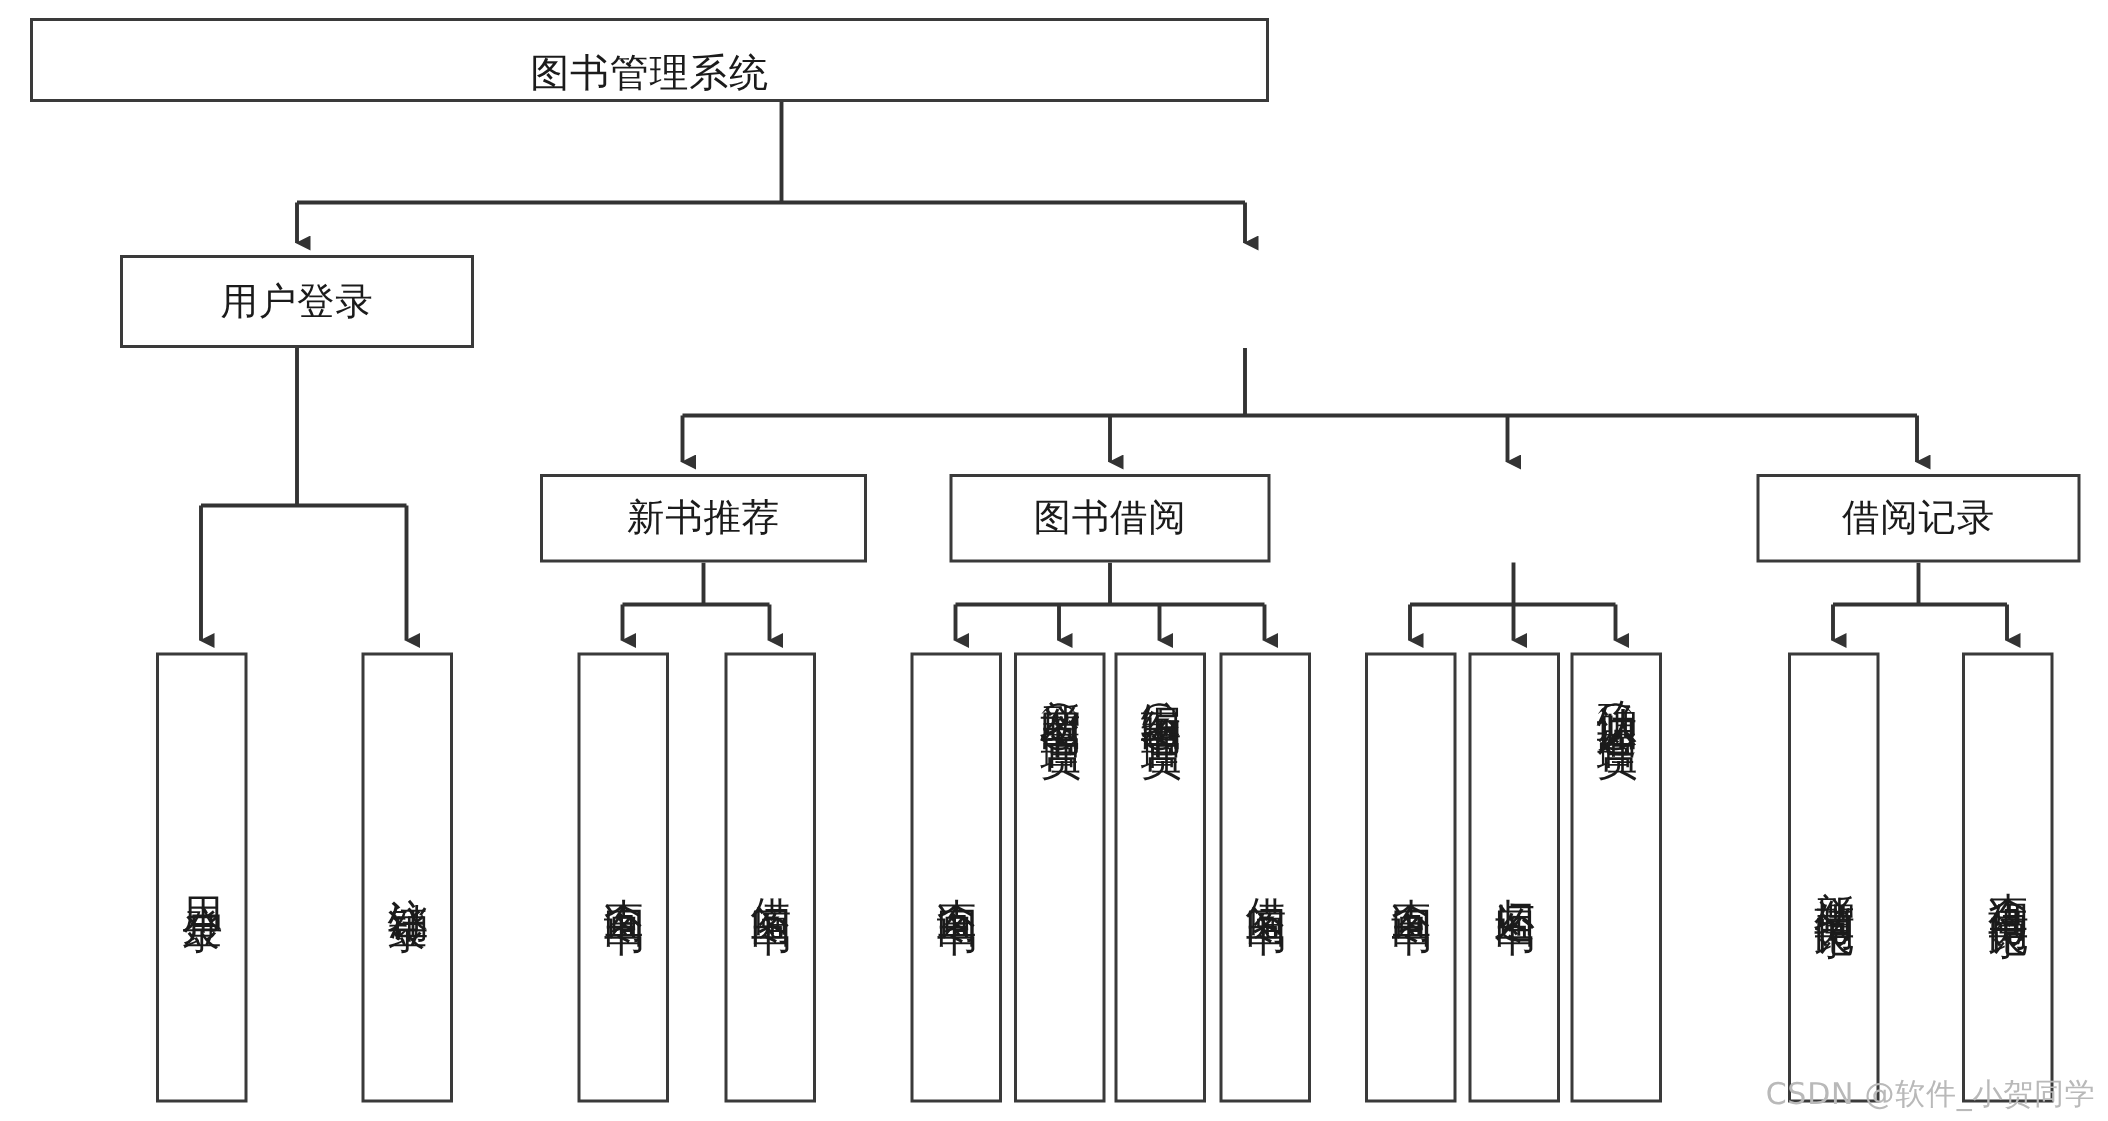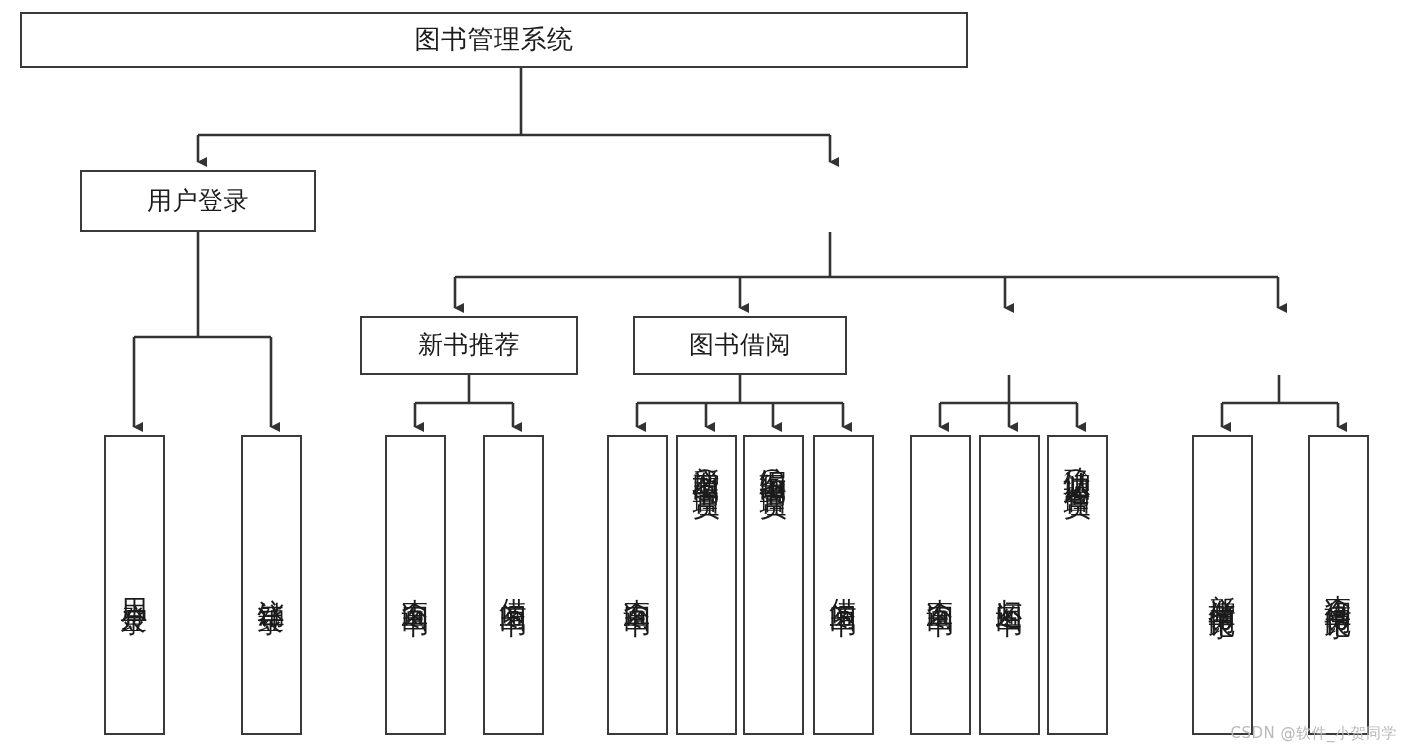--- a/index.html
+++ b/index.html
@@ -65,21 +65,21 @@
     white-space: pre;
   }
   .node.vert.centered {
     align-items: center;
     padding-top: 0;
   }
   #watermark {
     position: absolute;
     right: 8px;
     bottom: 4px;
-    font-size: 15px;
+    font-size: 20px;
     color: #b9b9b9;
     letter-spacing: 0.5px;
     z-index: 5;
     white-space: nowrap;
   }
 </style>
 </head>
 <body>
 
 <div id="diagram-root">
@@ -127,38 +127,41 @@
       <path d="M 1009 403 L 1009 427" marker-end="url(#arrowDown)"></path>
       <path d="M 1077 403 L 1077 427" marker-end="url(#arrowDown)"></path>
 
       <path d="M 1279 375 L 1279 403"></path>
       <path d="M 1222 403 L 1338 403"></path>
       <path d="M 1222 403 L 1222 427" marker-end="url(#arrowDown)"></path>
       <path d="M 1338 403 L 1338 427" marker-end="url(#arrowDown)"></path>
     </g>
   </svg>
 
-  <div class="node horiz root" style="left:20px; top:12px; width:948px; height:56px;">
+  <div class="node horiz root" style="left:20px; top:12px; width:826px; height:56px;align-items:flex-end;">
     <span class="node-label">图书管理系统</span>
   </div>
 
   <div class="node horiz" style="left:80px; top:170px; width:236px; height:62px;">
     <span class="node-label">用户登录</span>
   </div>
 
 
   <div class="node horiz" style="left:360px; top:316px; width:218px; height:59px;">
     <span class="node-label">新书推荐</span>
   </div>
 
   <div class="node horiz" style="left:633px; top:316px; width:214px; height:59px;">
     <span class="node-label">图书借阅</span>
   </div>
 
 
+  <div class="node horiz" style="left:1171px; top:316px; width:216px; height:59px;">
+    <span class="node-label">借阅记录</span>
+  </div>
 
   <div class="node vert centered" style="left:104px; top:435px; width:61px; height:300px;">
     <span class="node-label">用户登录</span>
   </div>
 
   <div class="node vert centered" style="left:241px; top:435px; width:61px; height:300px;">
     <span class="node-label">注销登录</span>
   </div>
 
   <div class="node vert centered" style="left:385px; top:435px; width:61px; height:300px;">

